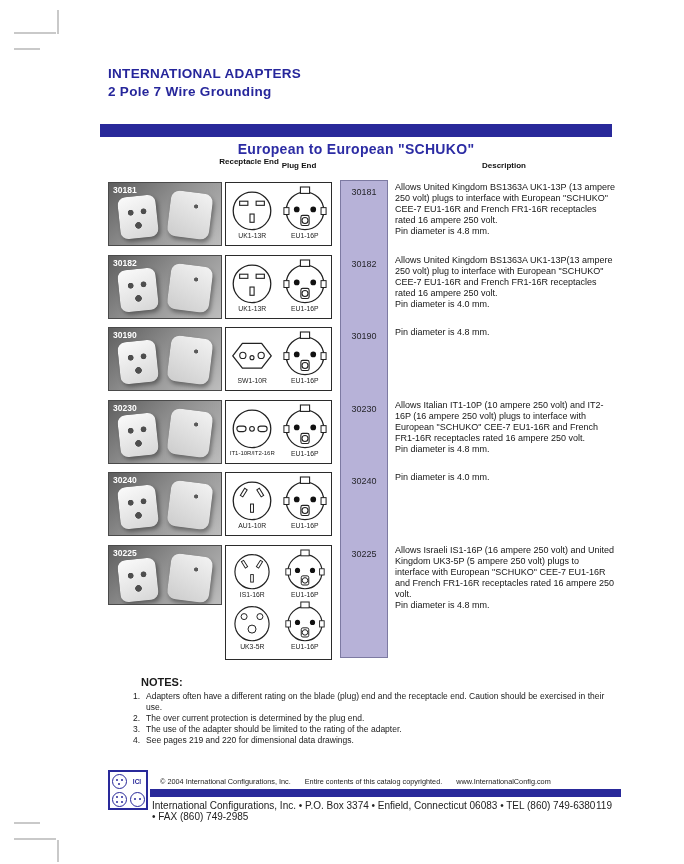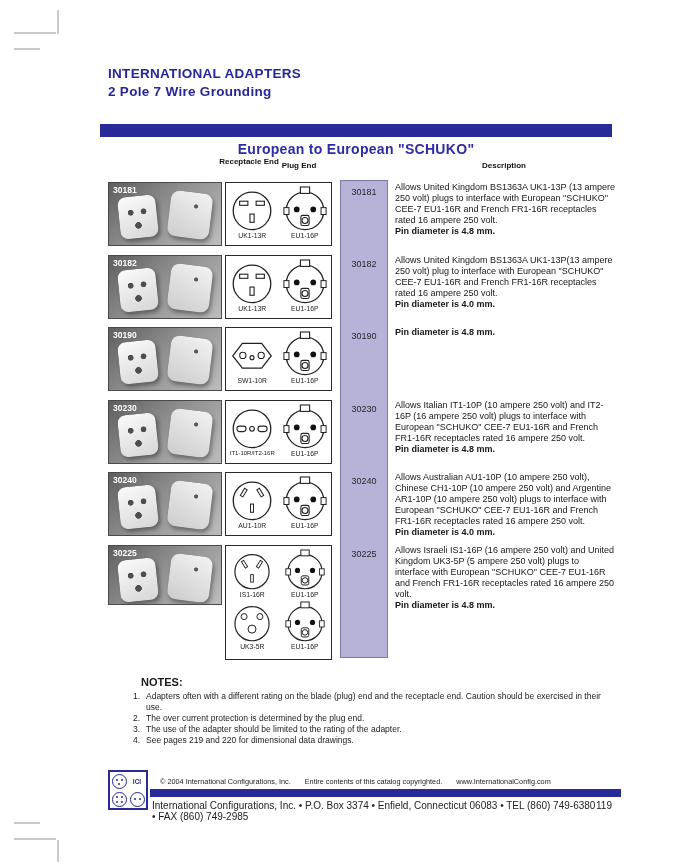--- a/index.html
+++ b/index.html
@@ -35,21 +35,21 @@
           background:
             radial-gradient(circle at 62% 30%, #5a5a5a 1.8px, rgba(0,0,0,0) 2.3px),
             linear-gradient(205deg,#f3f3f3,#cccccc);
           box-shadow:2px 3px 4px rgba(0,0,0,.38);}
   .dgbox{position:absolute;left:117px;top:2px;width:105px;border:1.5px solid #2b2b2b;background:#fff;
          display:flex;flex-wrap:wrap;align-content:flex-start;}
   .dia{width:50%;display:flex;flex-direction:column;align-items:center;padding-top:3px;box-sizing:border-box;}
   .dsvg{width:44px;height:46px;display:block;}
   .dlabel{font-size:6.8px;color:#222;margin-top:0px;white-space:nowrap;}
   .desc{position:absolute;left:287px;top:2px;width:220px;font-size:9px;line-height:1.22;color:#161616;}
-  .pin{display:block;font-weight:bold;}
+  .pin{display:block;font-weight:normal;}
 
   
   .catcol{position:absolute;left:340px;top:180px;width:48px;height:478px;background:#b7b2d8;
           border:1.5px solid #7d7aa2;box-sizing:border-box;}
   .catno{position:absolute;left:0;width:100%;text-align:center;font-size:9px;color:#26262b;}
 
   
   .notes{position:absolute;left:133px;top:676px;width:478px;}
   .notes-head{font-size:11px;font-weight:bold;margin-bottom:3px;margin-left:8px;}
   .note{display:flex;font-size:8.5px;line-height:1.3;}
@@ -273,21 +273,20 @@
         <span class="dlabel">AU1-10R</span>
         </div>
       <div class="dia">
           <svg class="dsvg">
             <use href="#sym-eu1-16p"></use>
           </svg>
         <span class="dlabel">EU1-16P</span>
         </div>
     </div>
     <div class="desc">
-      <span>Allows Australian AU1-10P (10 ampere 250 volt), Chinese CH1-10P (10 ampere 250 volt) and Argentine AR1-10P (10 ampere 250 volt) plugs to interface with European "SCHUKO" CEE-7 EU1-16R and French FR1-16R receptacles rated 16 ampere 250 volt.</span>
       <strong class="pin">Pin diameter is 4.0 mm.</strong>
     </div>
   </div>
 
   <div class="row" style="top:543px;height:117px;">
     <div class="photo" style="height:58px;">
       <span class="photo-label">30225</span>
       <div class="blob blob-l"></div>
       <div class="blob blob-r"></div>
     </div>
@@ -320,21 +319,21 @@
     <div class="desc">
       <span>Allows Israeli IS1-16P (16 ampere 250 volt) and United Kingdom UK3-5P (5 ampere 250 volt) plugs to interface with European "SCHUKO" CEE-7 EU1-16R and French FR1-16R receptacles rated 16 ampere 250 volt.</span>
       <strong class="pin">Pin diameter is 4.8 mm.</strong>
     </div>
   </div>
 
   <div class="notes">
     <div class="notes-head">NOTES:</div>
     <div class="note">
       <span class="n">1.</span>
-      <span class="t">Adapters often with a different rating on the blade (plug) end and the receptacle end. Caution should be exercised in their use.</span>
+      <span class="t">Adapters often have a different rating on the blade (plug) end and the receptacle end. Caution should be exercised in their use.</span>
     </div>
     <div class="note">
       <span class="n">2.</span>
       <span class="t">The over current protection is determined by the plug end.</span>
     </div>
     <div class="note">
       <span class="n">3.</span>
       <span class="t">The use of the adapter should be limited to the rating of the adapter.</span>
     </div>
     <div class="note">

